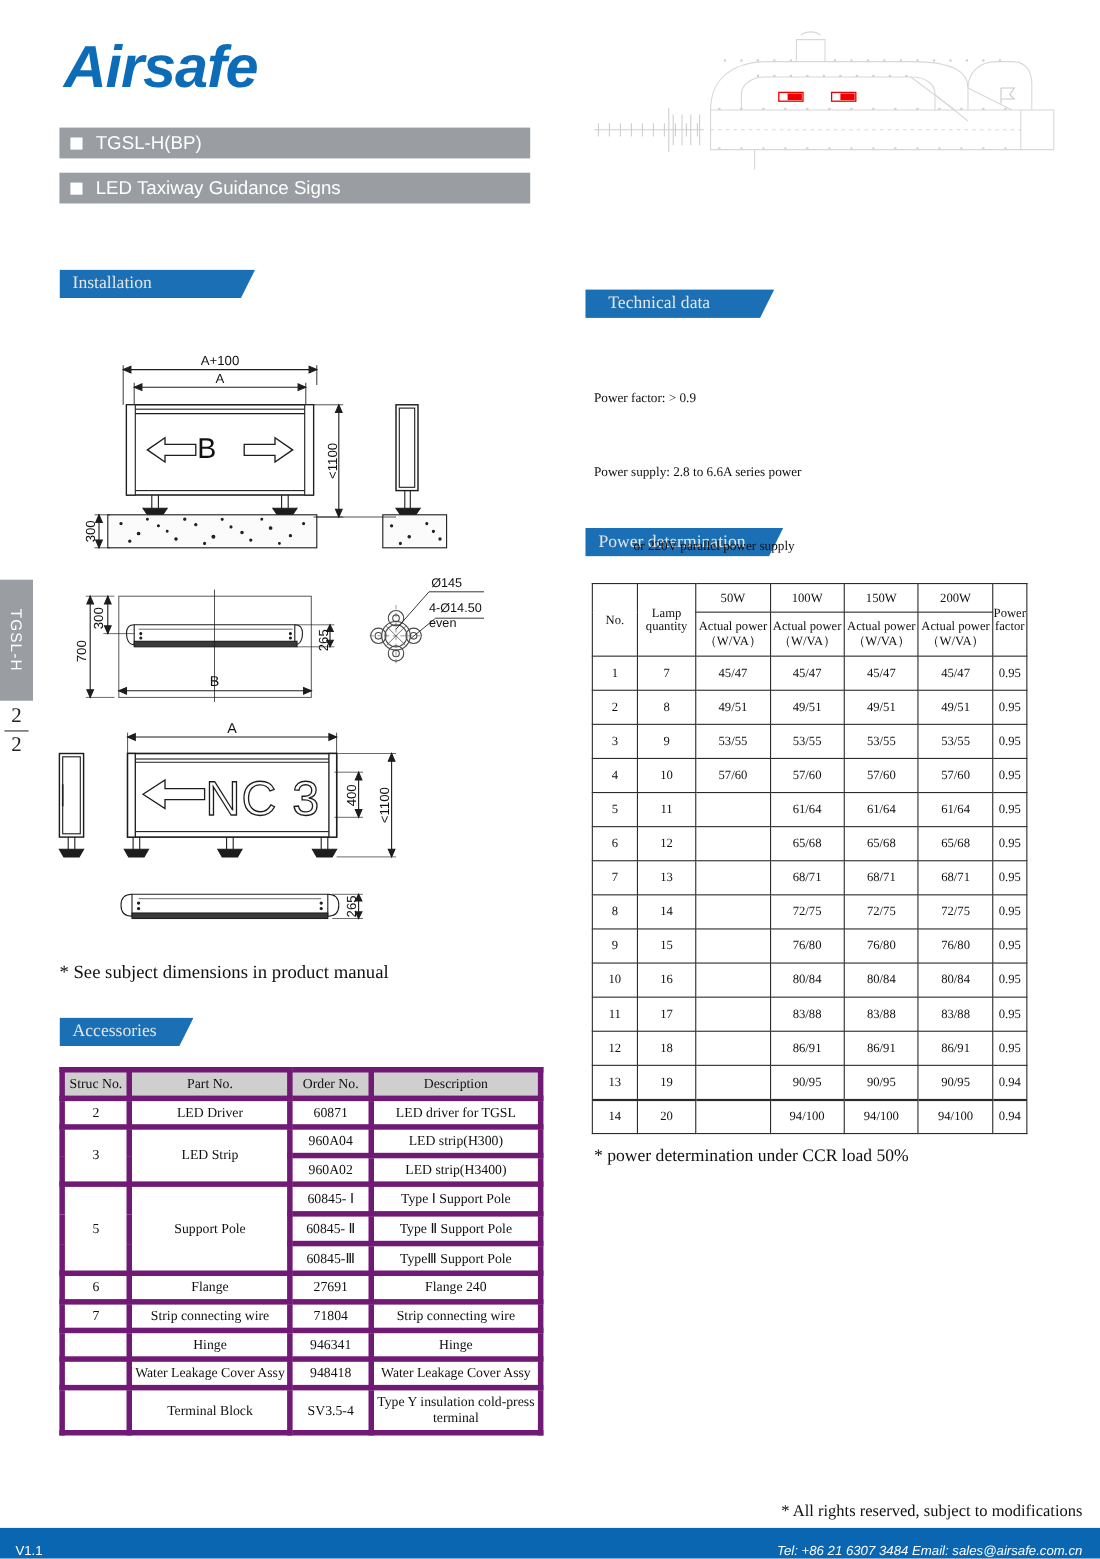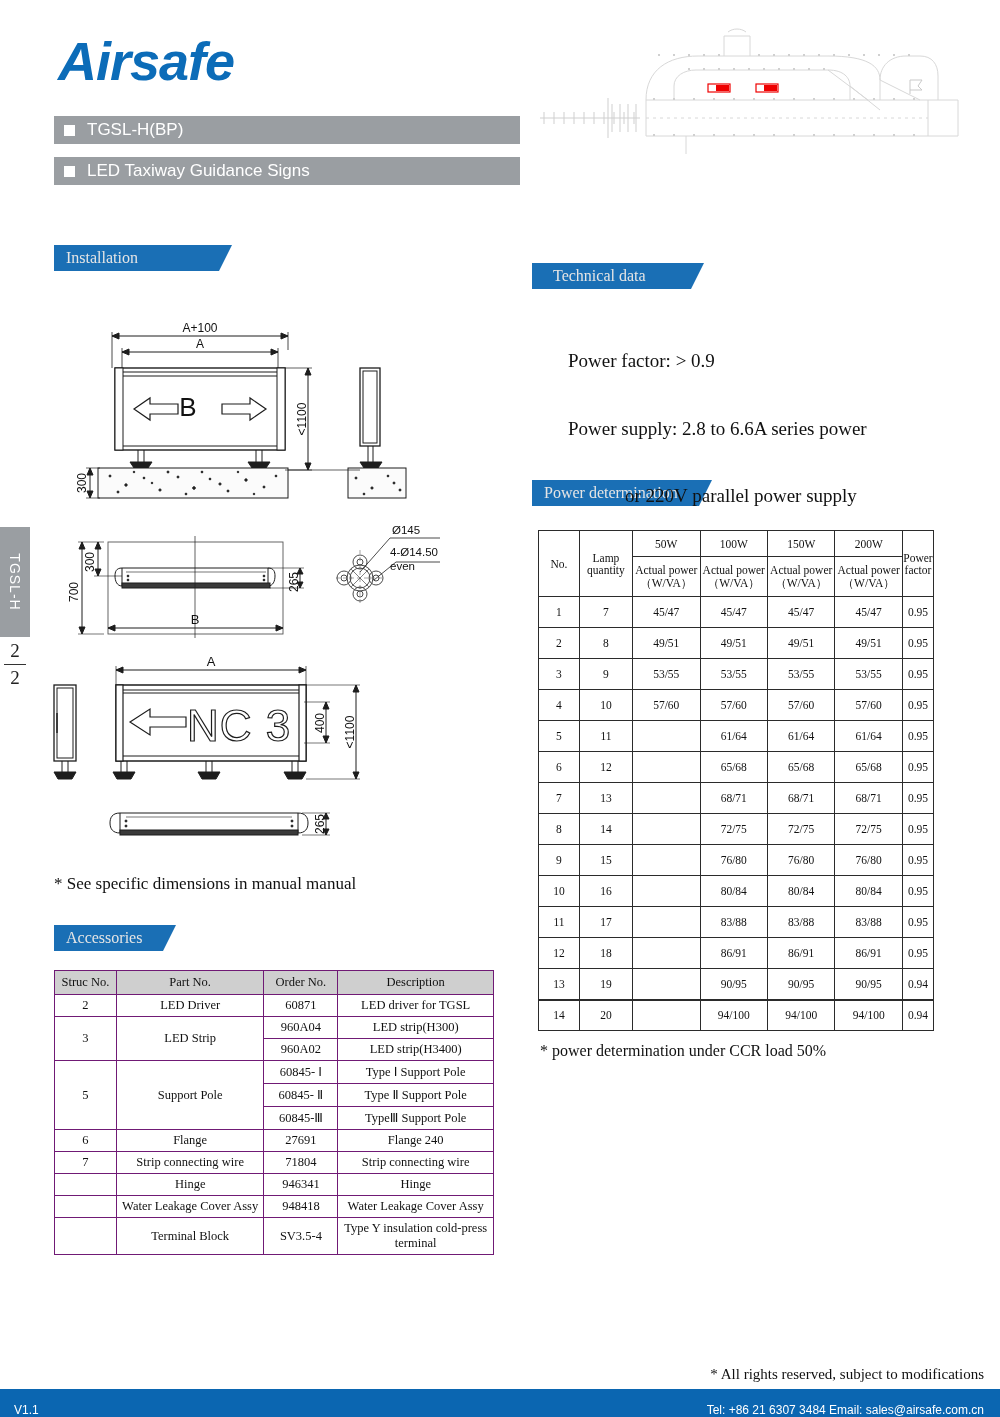--- a/index.html
+++ b/index.html
@@ -18,21 +18,21 @@
     position:absolute; left:58px; top:30px;
     font-family:"Liberation Sans", sans-serif;
     font-weight:bold; font-style:italic;
     font-size:54px; letter-spacing:-1px;
     color:#0c6cb8;
   }
 
   
   .greybar {
     position:absolute; left:54px;
-    width:466px; height:28px;
+    width:428px; height:28px;
     background:#9a9ea2;
     display:flex; align-items:center;
     font-family:"Liberation Sans", sans-serif;
     color:#ffffff; font-size:17px;
     padding-left:10px;
   }
   .greybar.b1 { top:116px; }
   .greybar.b2 { top:157px; }
   .sq {
     width:11px; height:11px; background:#ffffff;
@@ -69,22 +69,22 @@
   .pagenum {
     position:absolute; left:0px; top:640px;
     width:30px; text-align:center;
     font-size:19px; color:#222;
   }
   .pagenum .n1 { padding-bottom:2px; border-bottom:1.5px solid #333; display:block; width:22px; margin:0 auto;}
   .pagenum .n2 { display:block; padding-top:2px; }
 
   
   .techtext {
-    position:absolute; left:568px; top:305px;
-    font-size:19px; line-height:22.5px;
+    position:absolute; left:540px; top:305px;
+    font-size:12px; line-height:22.5px;
     white-space:pre;
   }
 
   
   .ptable {
     position:absolute; left:538px; top:530px;
     border-collapse:collapse;
     font-size:11.5px;
     width:396px;
     background:#fff;
@@ -110,21 +110,21 @@
   }
 
   
   .atable {
     position:absolute; left:54px; top:970px;
     border-collapse:collapse;
     font-size:12.5px;
     width:440px;
   }
   .atable td {
-    border:1px solid #701a75;
+    border:5px solid #701a75;
     text-align:center; vertical-align:middle;
     padding:3px 2px;
     height:22px;
   }
   .atable .hdr td { background:#cfcfcf; height:24px; }
   .atable .c1 { width:62px; }
   .atable .c2 { width:148px; }
   .atable .c3 { width:74px; }
   .atable .c4 { width:156px; }
 
@@ -141,21 +141,21 @@
   .footerbar {
     position:absolute; left:0; top:1389px;
     width:1000px; height:28px;
     background:#0b66b1;
     color:#fff;
     font-family:"Liberation Sans", sans-serif;
     font-size:12px;
     display:flex; align-items:flex-end;
   }
   .footerbar .ver { margin-left:14px; }
-  .footerbar .contact { margin-left:auto; margin-right:16px; }
+  .footerbar .contact { margin-left:auto; margin-right:16px;font-style:italic; }
 
   
   .dwg { position:absolute; }
   .dwg svg { display:block; }
   .map { position:absolute; left:528px; top:18px; }
 </style>
 </head>
 <body>
 
 <div class="logo">Airsafe</div>
@@ -531,21 +531,21 @@
     <line x1="268" y1="180" x2="296" y2="180" stroke-width="0.6"></line>
   </g>
   <text x="177" y="11" font-family="Liberation Sans, sans-serif" font-size="13" fill="#111" text-anchor="middle">A</text>
   <text x="290" y="68" font-family="Liberation Sans, sans-serif" font-size="12" fill="#111" transform="rotate(-90 290 68)" text-anchor="middle">400</text>
   <text x="320" y="77" font-family="Liberation Sans, sans-serif" font-size="12" fill="#111" transform="rotate(-90 320 77)" text-anchor="middle">&lt;1100</text>
   <text x="290" y="169" font-family="Liberation Sans, sans-serif" font-size="12" fill="#111" transform="rotate(-90 290 169)" text-anchor="middle">265</text>
   <text x="205" y="86" font-family="Liberation Sans, sans-serif" font-size="44" fill="none" stroke="#1d1d1d" stroke-width="1.2" text-anchor="middle" letter-spacing="1">NC 3</text>
 </svg>
 </div>
 
-<div class="manualnote">* See specific dimensions in manual manual</div>
+<div class="manualnote">* See subject dimensions in product manual</div>
 
 <table class="ptable">
   <tbody>
       <tr class="hrow1">
     <td class="numc" rowspan="2">No.</td>
     <td class="lampc" rowspan="2">
       <div>Lamp</div>
       <div>quantity</div>
     </td>
     <td class="pwc">50W</td>

